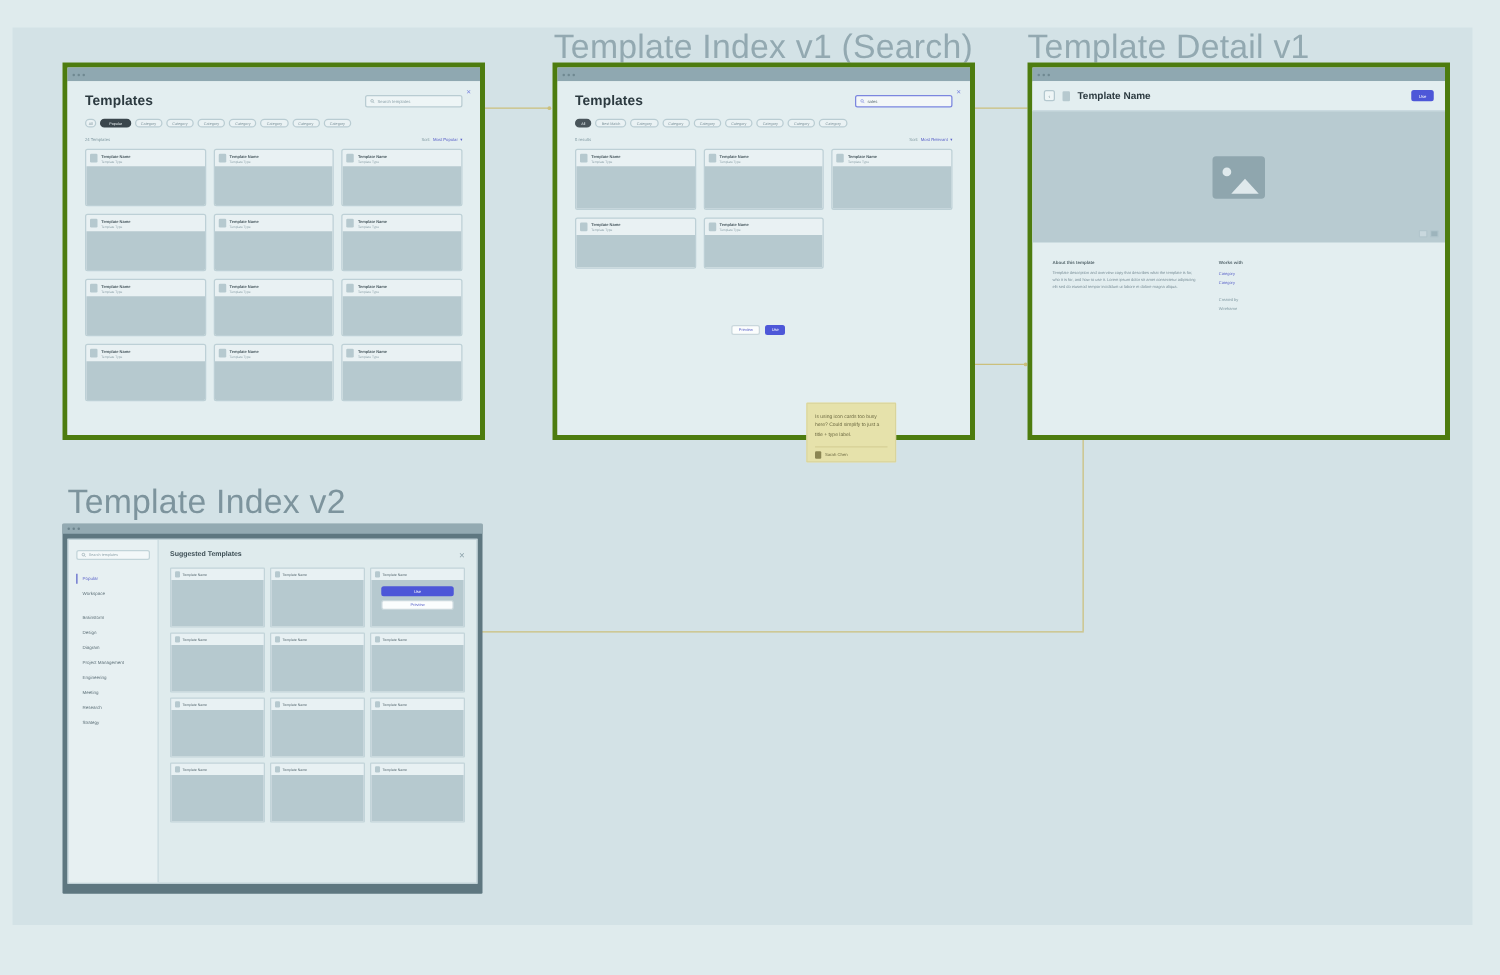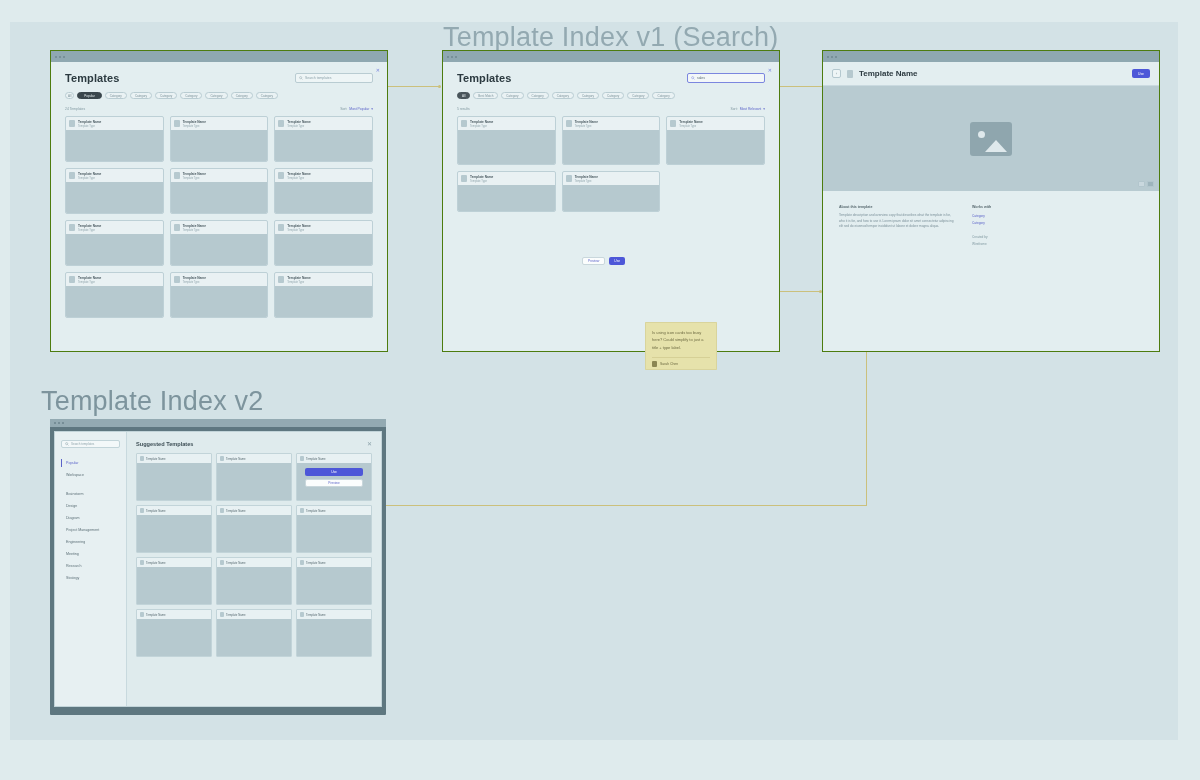--- a/index.html
+++ b/index.html
@@ -40,21 +40,21 @@
     letter-spacing: .2px;
     white-space: nowrap;
   }
   .frame-title.clipped { color: #93a9b1; }
   .frame-title.v2 { color: #7d949d; }
 
   
   .win {
     position: absolute;
     background: #e3eef0;
-    border: 1px solid #4d7c0f;
+    border: 4px solid #4d7c0f;
   }
   .win-bar {
     height: 11px;
     background: #8fa8b1;
     display: flex; align-items: center;
     padding-left: 4px;
     gap: 2px;
   }
   .win-bar .dot {
     width: 2px; height: 2px; border-radius: 50%;
@@ -285,21 +285,22 @@
 <body>
 
 <div id="canvas">
 
   <div class="band-top"></div>
   <div class="band-bottom"></div>
   <div class="band-left"></div>
   <div class="band-right"></div>
 
   <div class="frame-title clipped" style="left:443px; top:22px;">Template Index v1 (Search)</div>
-  <div class="frame-title v2" style="left:41px; top:386px;">Template Index v2</div>
+  <div class="frame-title clipped" style="left:822px; top:22px;">Template Detail v1</div>
+  <div class="frame-title v2" style="left:54px; top:386px;">Template Index v2</div>
 
   <div class="conn h" style="left:340px; top:86px; width:100px;"></div>
   <div class="conn-dot" style="left:438px; top:85px;"></div>
 
   <div class="conn h" style="left:778px; top:86px; width:48px;"></div>
   <div class="conn-dot" style="left:824px; top:85px;"></div>
 
   <div class="conn v" style="left:597px; top:258px; height:34px;"></div>
   <div class="conn h" style="left:597px; top:291px; width:224px;"></div>
   <div class="conn-dot" style="left:819px; top:290px;"></div>

